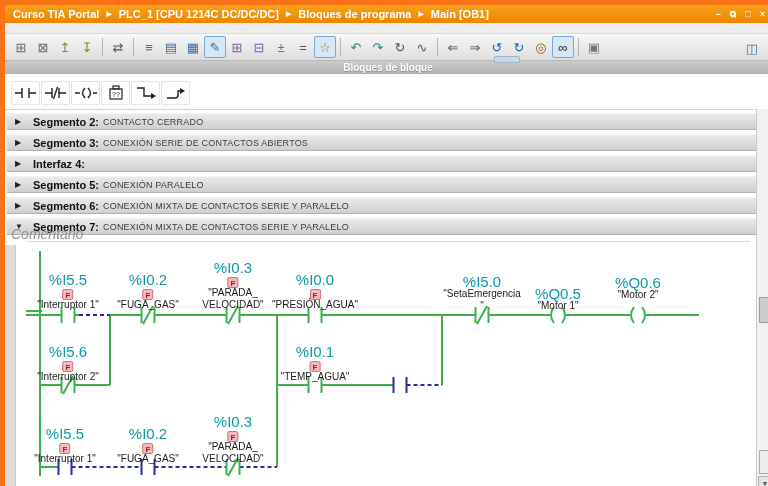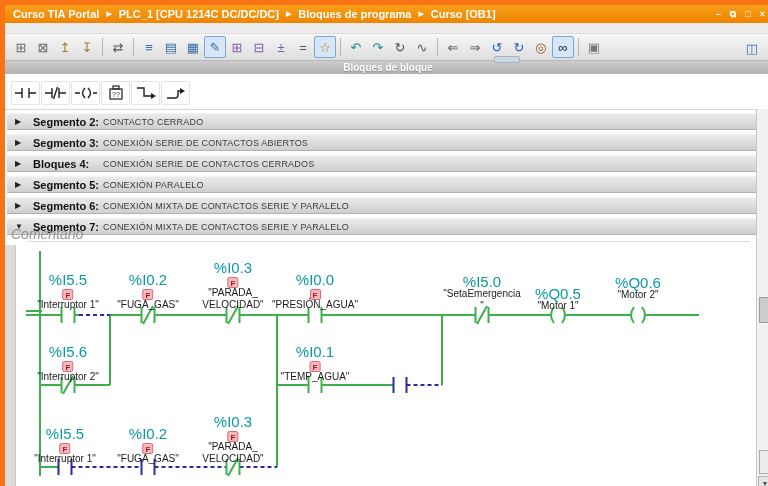--- a/index.html
+++ b/index.html
@@ -61,21 +61,21 @@
 
 <div id="win">
 
   <div class="titlebar">
     <span class="crumb">Curso TIA Portal</span>
     <span class="crumb-sep">▶</span>
     <span class="crumb">PLC_1 [CPU 1214C DC/DC/DC]</span>
     <span class="crumb-sep">▶</span>
     <span class="crumb">Bloques de programa</span>
     <span class="crumb-sep">▶</span>
-    <span class="crumb">Curso [OB1]</span>
+    <span class="crumb">Main [OB1]</span>
     <span class="winctl">
       <span>–</span>
       <span>⧉</span>
       <span>□</span>
       <span>×</span>
     </span>
   </div>
 
   <div class="substrip"></div>
 
@@ -160,22 +160,21 @@
       <span class="seg-label">Segmento 2:</span>
       <span class="seg-desc">CONTACTO CERRADO</span>
     </div>
     <div class="seg-row">
       <span class="seg-arrow">▶</span>
       <span class="seg-label">Segmento 3:</span>
       <span class="seg-desc">CONEXIÓN SERIE DE CONTACTOS ABIERTOS</span>
     </div>
     <div class="seg-row">
       <span class="seg-arrow">▶</span>
-      <span class="seg-label">Bloques 4:</span>
-      <span class="seg-desc">CONEXIÓN SERIE DE CONTACTOS CERRADOS</span>
+      <span class="seg-label">Interfaz 4:</span>
     </div>
     <div class="seg-row">
       <span class="seg-arrow">▶</span>
       <span class="seg-label">Segmento 5:</span>
       <span class="seg-desc">CONEXIÓN PARALELO</span>
     </div>
     <div class="seg-row">
       <span class="seg-arrow">▶</span>
       <span class="seg-label">Segmento 6:</span>
       <span class="seg-desc">CONEXIÓN MIXTA DE CONTACTOS SERIE Y PARALELO</span>

